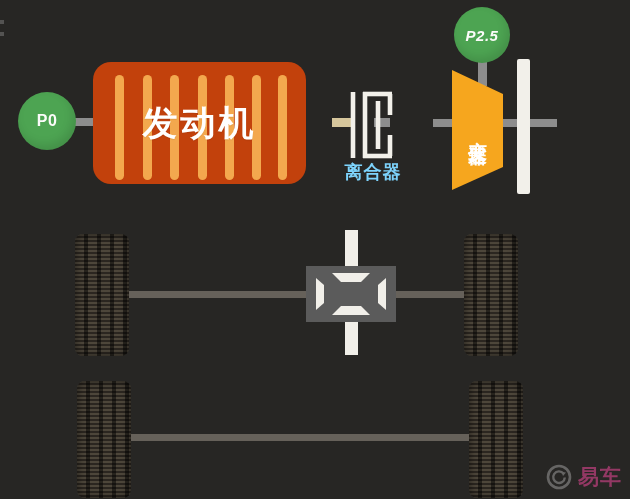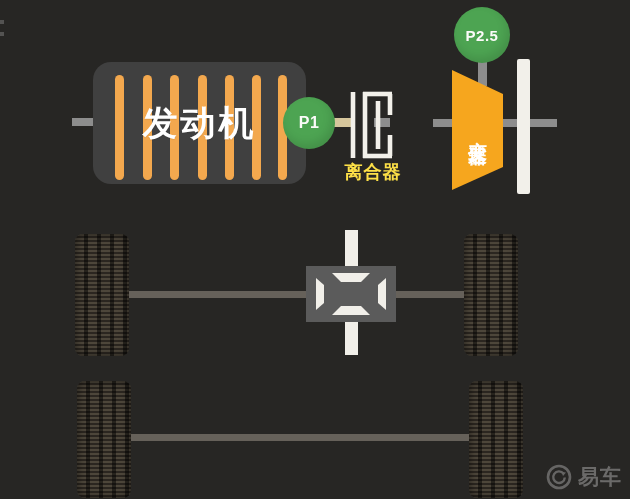--- a/index.html
+++ b/index.html
@@ -13,37 +13,37 @@
   .conn.tan{background:#d6c69c;}
   .node{
     position:absolute;border-radius:50%;background:#4da452;
     display:flex;align-items:center;justify-content:center;z-index:3;
     box-shadow:inset -3px -5px 10px rgba(0,0,0,.12);
   }
   .node .node-label{color:#fbfbf9;font-weight:bold;font-size:16px;letter-spacing:.5px;}
   
   .engine{
     position:absolute;left:93px;top:62px;width:213px;height:122px;
-    background:#404040;border-radius:18px;overflow:hidden;z-index:2;
+    background:#c2410c;border-radius:18px;overflow:hidden;z-index:2;
   }
   .engine .stripe{
     position:absolute;top:13px;width:9px;height:105px;border-radius:5px;
     background:#f3a84e;
   }
   .engine .engine-label{
     position:absolute;left:0;top:0;width:100%;height:100%;
     display:flex;align-items:center;justify-content:center;
     color:#fff;font-weight:bold;font-size:35px;letter-spacing:3px;
     text-shadow:0 1px 1px rgba(0,0,0,.08);
   }
   
   .clutch{position:absolute;left:349px;top:90px;width:46px;height:70px;z-index:2;}
   .clutch-label{
     position:absolute;left:338px;top:160px;width:70px;text-align:center;
-    color:#fde047;font-weight:bold;font-size:18px;z-index:3;letter-spacing:1px;
+    color:#7dd3fc;font-weight:bold;font-size:18px;z-index:3;letter-spacing:1px;
   }
   
   .transmission{position:absolute;left:452px;top:70px;width:51px;height:120px;z-index:2;}
   .transmission-label{
     position:absolute;left:452px;top:70px;width:51px;height:120px;
     display:flex;align-items:center;justify-content:center;
     writing-mode:vertical-rl;text-orientation:upright;
     color:#fff;font-weight:bold;font-size:19px;letter-spacing:3px;z-index:3;
   }
   .outbar{
@@ -59,50 +59,50 @@
     box-shadow:inset 0 0 10px rgba(0,0,0,.6);
   }
   .axle{position:absolute;height:7px;background:#66615a;z-index:1;}
   .diff-shaft{position:absolute;left:345px;top:230px;width:13px;height:125px;background:#f1efe9;z-index:1;}
   .diff-box{position:absolute;left:306px;top:266px;width:90px;height:56px;z-index:2;}
   
   .watermark{
     position:absolute;right:8px;bottom:8px;display:flex;align-items:center;
     gap:6px;opacity:.55;z-index:4;
   }
-  .watermark .wm-text{color:#a3a3a3;font-size:21px;font-weight:bold;letter-spacing:1px;}
+  .watermark .wm-text{color:#ec4899;font-size:21px;font-weight:bold;letter-spacing:1px;}
   
   .edge-artifact{position:absolute;left:0;top:20px;width:4px;height:22px;z-index:1;
     background:repeating-linear-gradient(180deg,#8a8a8a 0 4px,transparent 4px 12px);opacity:.45;}
 </style>
 </head>
 <body>
 
 <div class="stage">
 
   <div class="edge-artifact"></div>
 
+  <div class="node" style="left:18px;top:92px;width:58px;height:58px;">
+    <span class="node-label">P0</span>
+  </div>
   <div class="conn" style="left:72px;top:118px;width:24px;height:8px;"></div>
 
   <div class="engine">
     <i class="stripe" style="left:22px;"></i>
     <i class="stripe" style="left:50px;"></i>
     <i class="stripe" style="left:77px;"></i>
     <i class="stripe" style="left:105px;"></i>
     <i class="stripe" style="left:132px;"></i>
     <i class="stripe" style="left:159px;"></i>
     <i class="stripe" style="left:185px;"></i>
     <div class="engine-label">发动机</div>
   </div>
 
   <div class="conn tan" style="left:276px;top:118px;width:12px;height:9px;"></div>
 
-  <div class="node" style="left:283px;top:97px;width:52px;height:52px;">
-    <span class="node-label">P1</span>
-  </div>
 
   <div class="conn tan" style="left:332px;top:118px;width:20px;height:9px;"></div>
 
   <svg class="clutch" viewBox="0 0 46 70">
     <g stroke="#f2f0ea" stroke-width="4.6" fill="none">
       <line x1="4" y1="2" x2="4" y2="68"></line>
       <line x1="16" y1="2" x2="16" y2="68"></line>
       <line x1="14" y1="4" x2="43" y2="4"></line>
       <line x1="14" y1="66" x2="43" y2="66"></line>
       <line x1="41" y1="4" x2="41" y2="25"></line>
@@ -111,21 +111,21 @@
     </g>
   </svg>
   <div class="clutch-label">离合器</div>
 
   <div class="conn" style="left:374px;top:118px;width:16px;height:9px;"></div>
 
 
   <div class="conn" style="left:433px;top:119px;width:22px;height:8px;"></div>
 
   <div class="conn" style="left:478px;top:58px;width:9px;height:28px;"></div>
-  <div class="node" style="left:454px;top:7px;width:56px;height:56px;">
+  <div class="node" style="left:454px;top:7px;width:56px;height:56px;font-style:italic;">
     <span class="node-label" style="font-size:15px;">P2.5</span>
   </div>
 
   <svg class="transmission" viewBox="0 0 51 120">
     <polygon points="0,0 51,24 51,97 0,120" fill="#f6a61e"></polygon>
   </svg>
   <div class="transmission-label">变速器</div>
 
   <div class="conn" style="left:501px;top:119px;width:18px;height:8px;"></div>
   <div class="outbar"></div>

